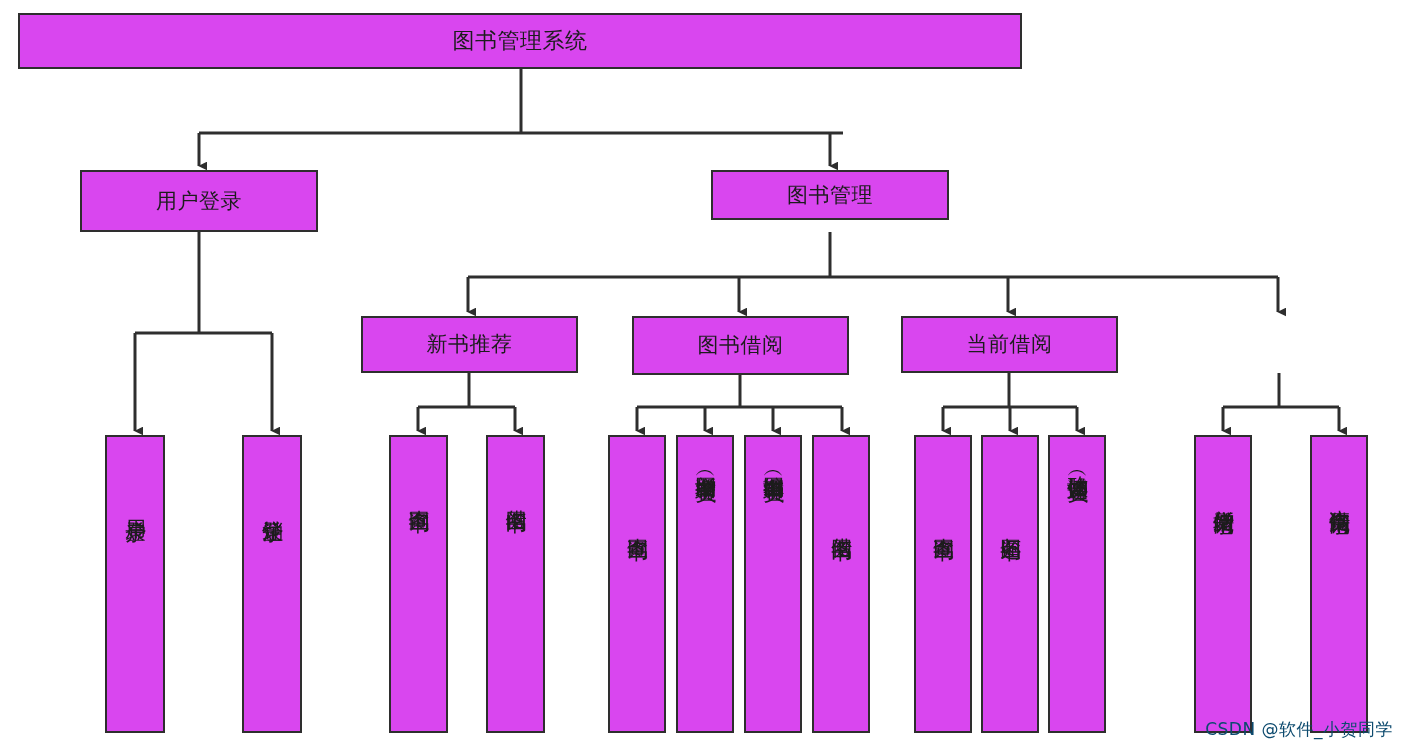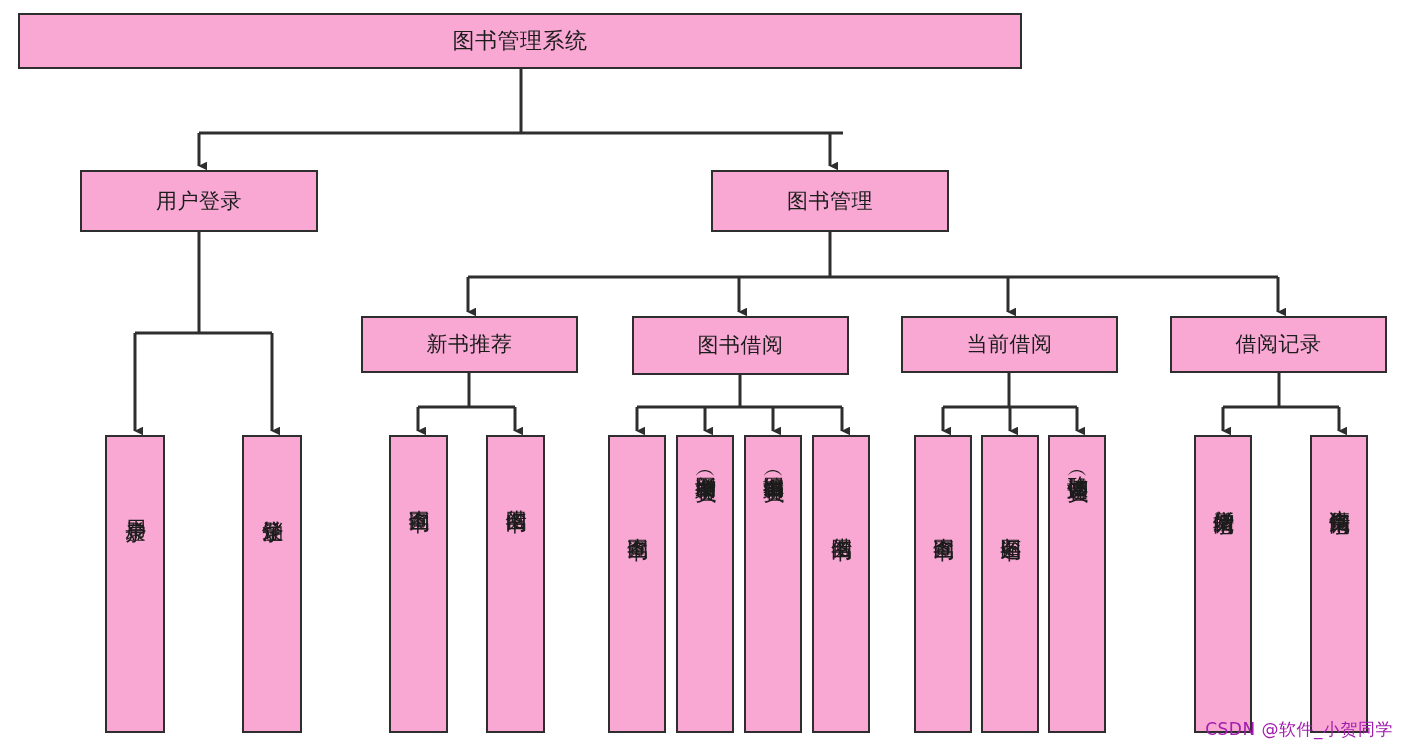--- a/index.html
+++ b/index.html
@@ -21,21 +21,21 @@
     position: absolute;
     left: 0;
     top: 0;
     width: 1405px;
     height: 747px;
     pointer-events: none;
   }
   .node {
     position: absolute;
     box-sizing: border-box;
-    background: #f9a8d4;
+    background: #d946ef;
     border: 2.5px solid #2e2e2e;
     display: flex;
     align-items: center;
     justify-content: center;
     color: #1c1c1c;
   }
   .node .label {
     display: block;
     text-align: center;
     line-height: 1.18;
@@ -76,21 +76,21 @@
     padding-top: 76px;
   }
   .node.vert.mid4 .label {
     padding-top: 14px;
   }
   .watermark {
     position: absolute;
     right: 12px;
     bottom: 6px;
     font-size: 17px;
-    color: #a21caf;
+    color: #0c4a6e;
     white-space: nowrap;
     letter-spacing: 0.5px;
   }
 </style>
 </head>
 <body>
 
 <div id="diagram-root">
 
   <svg id="connectors" viewBox="0 0 1405 747" xmlns="http://www.w3.org/2000/svg">
@@ -143,36 +143,33 @@
     </g>
   </svg>
 
   <div class="node horiz root" style="left:18px; top:13px; width:1004px; height:56px;">
     <span class="label">图书管理系统</span>
   </div>
 
   <div class="node horiz" style="left:80px; top:170px; width:238px; height:62px;">
     <span class="label">用户登录</span>
   </div>
-  <div class="node horiz" style="left:711px; top:170px; width:238px; height:62px;">
+  <div class="node horiz" style="left:711px; top:170px; width:238px; height:50px;">
     <span class="label">图书管理</span>
   </div>
 
   <div class="node horiz" style="left:361px; top:316px; width:217px; height:57px;">
     <span class="label">新书推荐</span>
   </div>
   <div class="node horiz" style="left:632px; top:316px; width:217px; height:59px;">
     <span class="label">图书借阅</span>
   </div>
   <div class="node horiz" style="left:901px; top:316px; width:217px; height:57px;font-family:Liberation Serif, serif;">
     <span class="label">当前借阅</span>
   </div>
-  <div class="node horiz" style="left:1170px; top:316px; width:217px; height:57px;">
-    <span class="label">借阅记录</span>
-  </div>
 
   <div class="node vert mid" style="left:105px; top:435px; width:60px; height:298px;">
     <span class="label">用户登录</span>
   </div>
   <div class="node vert mid" style="left:242px; top:435px; width:60px; height:298px;">
     <span class="label">注销登录</span>
   </div>
 
   <div class="node vert mid2" style="left:389px; top:435px; width:59px; height:298px;">
     <span class="label">查询图书</span>

